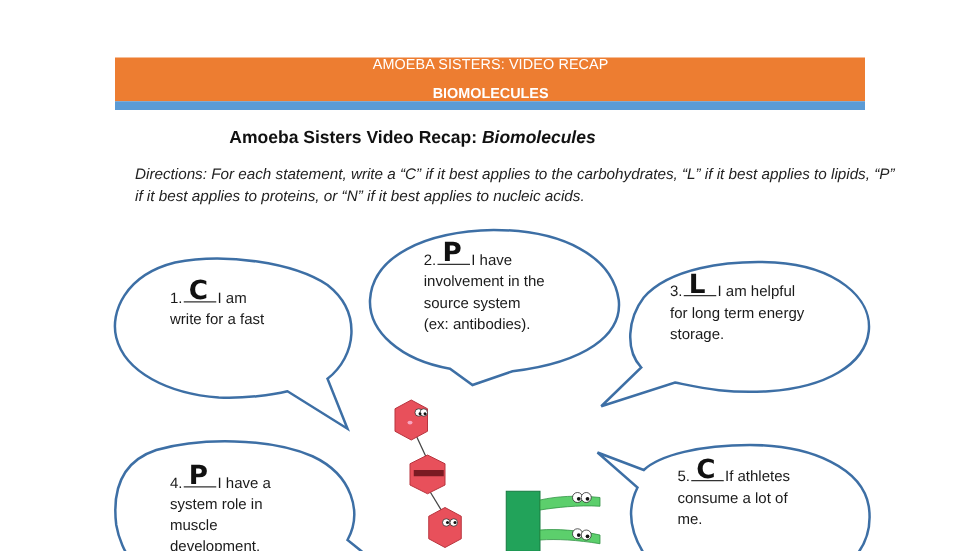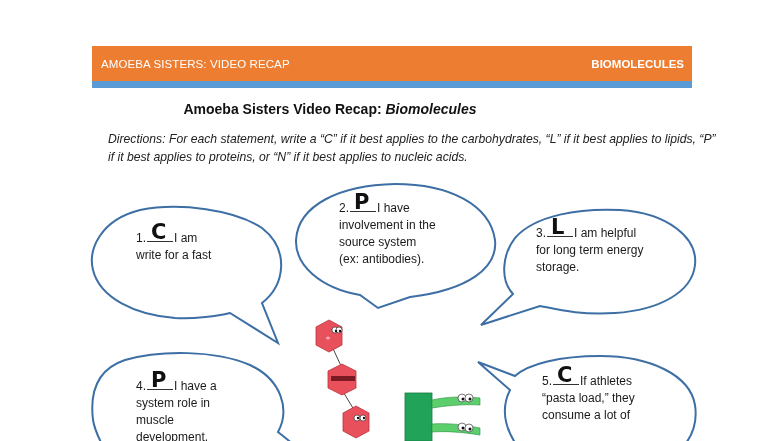--- a/index.html
+++ b/index.html
@@ -22,20 +22,21 @@
     left: 92px;
     top: 46px;
     width: 600px;
     height: 35px;
     background: #ed7d31;
     display: flex;
     align-items: center;
     justify-content: space-between;
     box-sizing: border-box;
     padding: 0 8px 0 9px;
+    flex-direction: column;
   }
   .header-left {
     color: #ffffff;
     font-size: 11.5px;
     letter-spacing: 0.1px;
   }
   .header-right {
     color: #ffffff;
     font-size: 11.5px;
     font-weight: bold;
@@ -196,17 +197,17 @@
 
   <div class="bubble-text" style="left:136px; top:377px;">
     <div><span>4.</span><span class="blank"><span class="answer">P</span></span><span>I have a</span></div>
     <div>system role in</div>
     <div>muscle</div>
     <div>development.</div>
   </div>
 
   <div class="bubble-text" style="left:542px; top:372px;">
     <div><span>5.</span><span class="blank"><span class="answer">C</span></span><span>If athletes</span></div>
-    <div>“pasta load,” they</div>
     <div>consume a lot of</div>
+    <div>me.</div>
   </div>
 
 </div>
 
 </body></html>

